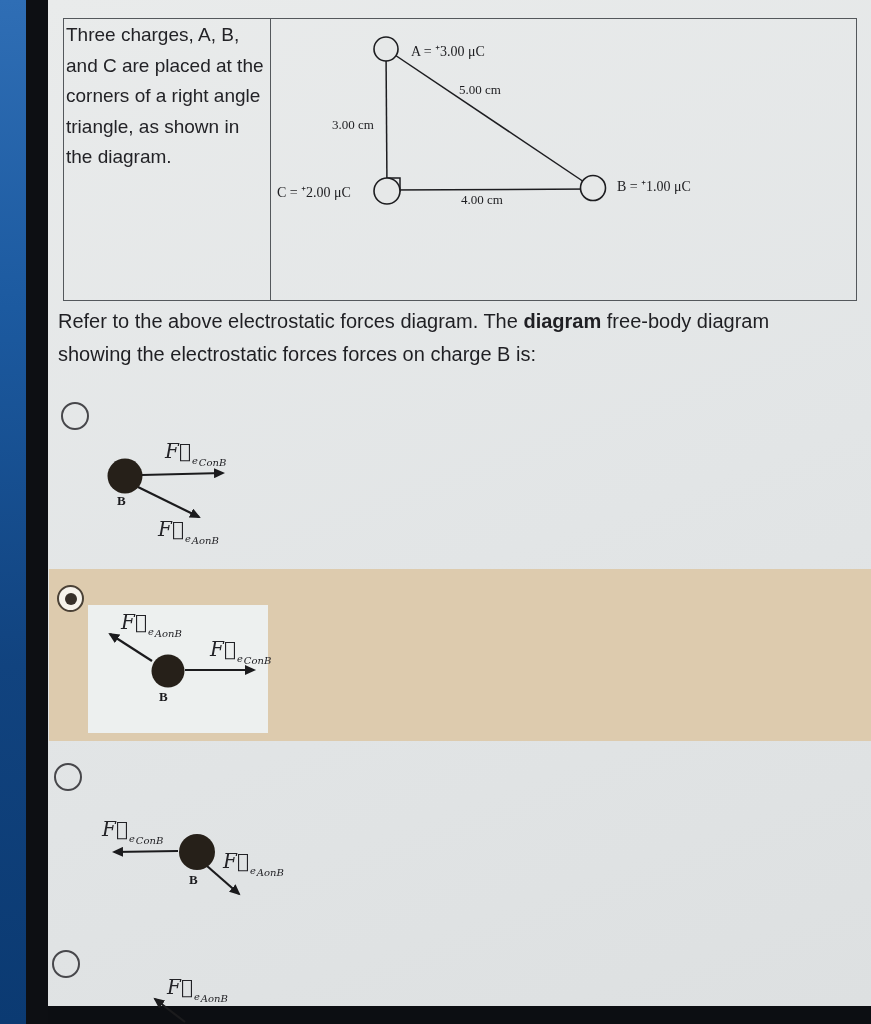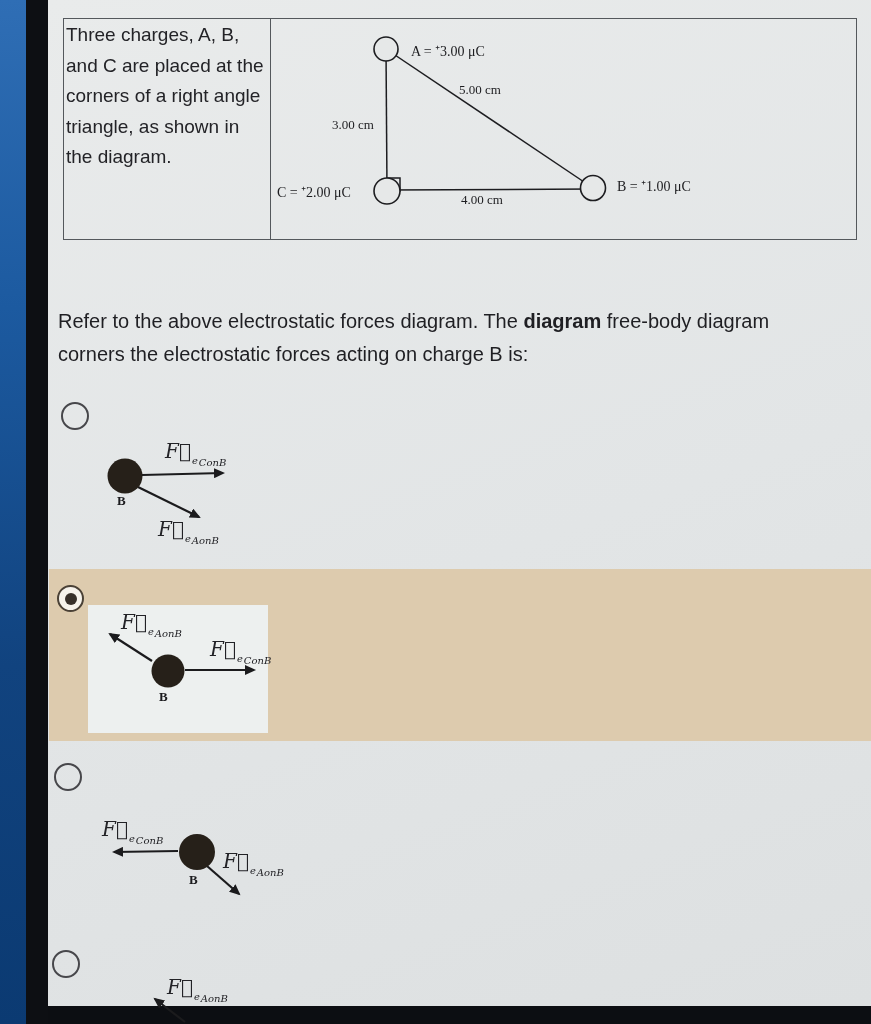--- a/index.html
+++ b/index.html
@@ -14,21 +14,21 @@
     background:linear-gradient(180deg,#2f6eb5 0%,#1c5aa0 30%,#11437f 65%,#0b3a72 100%);
   }
   .black-strip { position:absolute; left:26px; top:0; width:22px; height:100%; background:#0d0f13; }
   .paper {
     position:absolute; left:48px; top:0; width:823px; height:1006px;
     background:linear-gradient(160deg,#e9ebeb 0%,#e2e5e6 55%,#dde0e1 100%);
   }
 
   
   .problem-table {
-    position:absolute; left:15px; top:18px; width:794px; height:222px;
+    position:absolute; left:15px; top:18px; width:794px; height:283px;
     border:1.5px solid #54585c; display:flex;
   }
   .text-cell {
     width:207px; border-right:1.5px solid #54585c;
     padding:1px 2px 0 2px; font-size:19px; line-height:30.5px; color:#232327;
   }
   .diagram-cell { flex:1; position:relative; }
   svg.tri { position:absolute; left:0; top:0; }
   .tri line, .tri rect { stroke:#1d1d20; stroke-width:1.5; fill:none; }
   .tri circle { fill:#e6e8e8; stroke:#1d1d20; stroke-width:1.6; }
@@ -90,21 +90,21 @@
           <text x="61" y="110" class="side">3.00 cm</text>
           <text x="6" y="178">C = ⁺2.00 μC</text>
           <text x="190" y="185" class="side">4.00 cm</text>
           <text x="346" y="172">B = ⁺1.00 μC</text>
         </svg>
       </div>
     </div>
 
     <div class="question">
       <div><span>Refer to the above electrostatic forces diagram. The </span><b>diagram</b><span> free-body diagram</span></div>
-      <div>corners the electrostatic forces acting on charge B is:</div>
+      <div>showing the electrostatic forces forces on charge B is:</div>
     </div>
 
     <section>
       <div class="radio" style="left:13px;top:402px;width:28px;height:28px;"></div>
       <svg class="fbd" style="left:47px;top:438px;" width="160" height="122" viewBox="0 0 160 122">
         <defs>
             <marker id="ah1" markerUnits="userSpaceOnUse" markerWidth="12" markerHeight="10" refX="9" refY="5" orient="auto">
               <path d="M0,0 L11,5 L0,10 Z" fill="#1b1b1d"></path>
             </marker>
           </defs>

